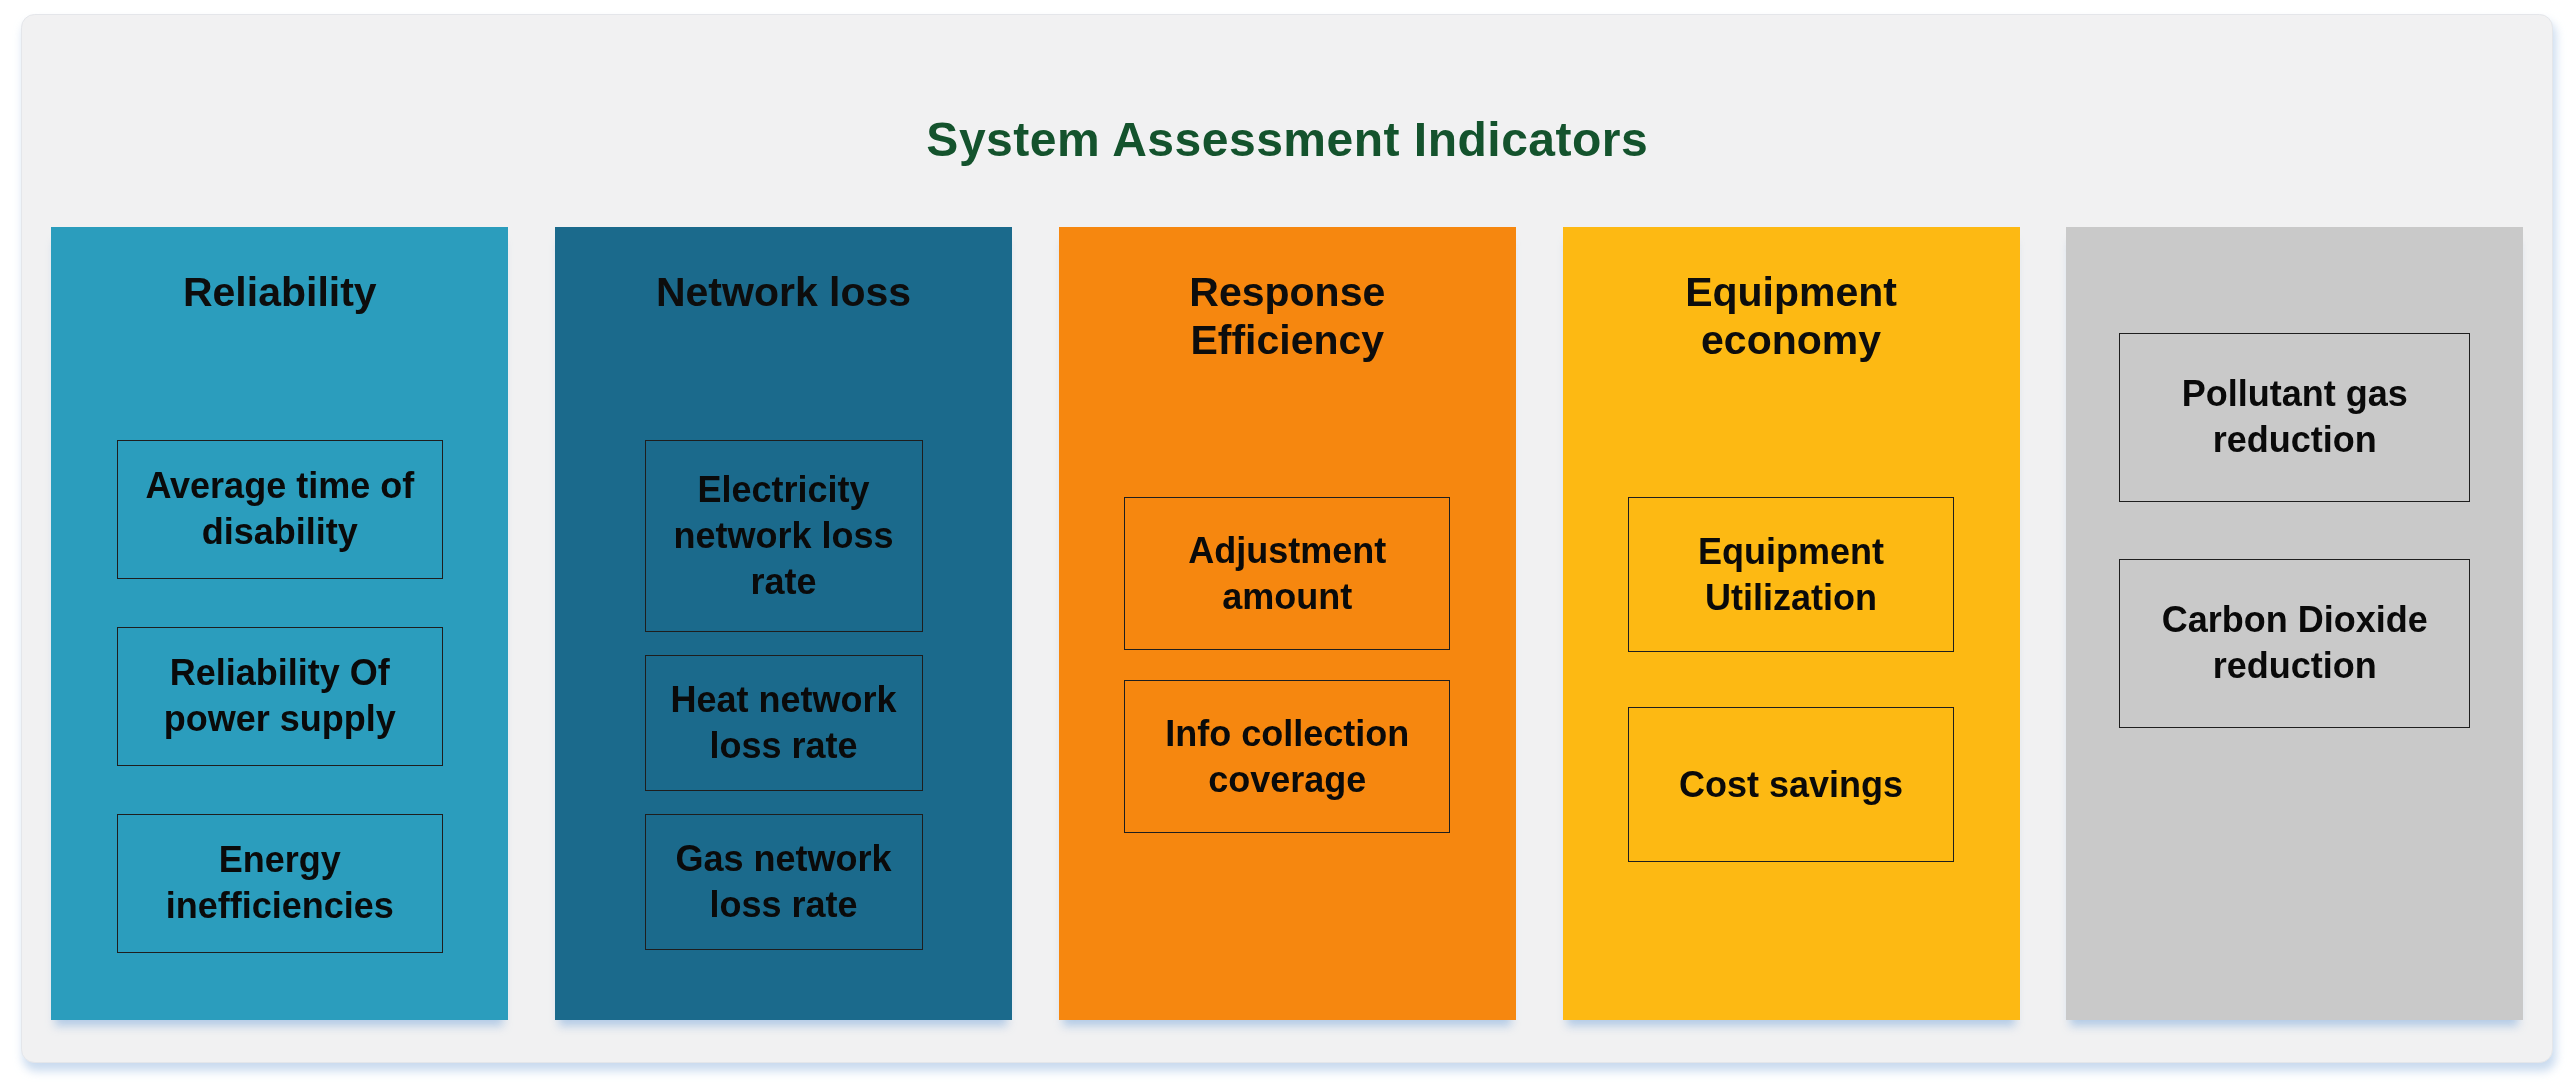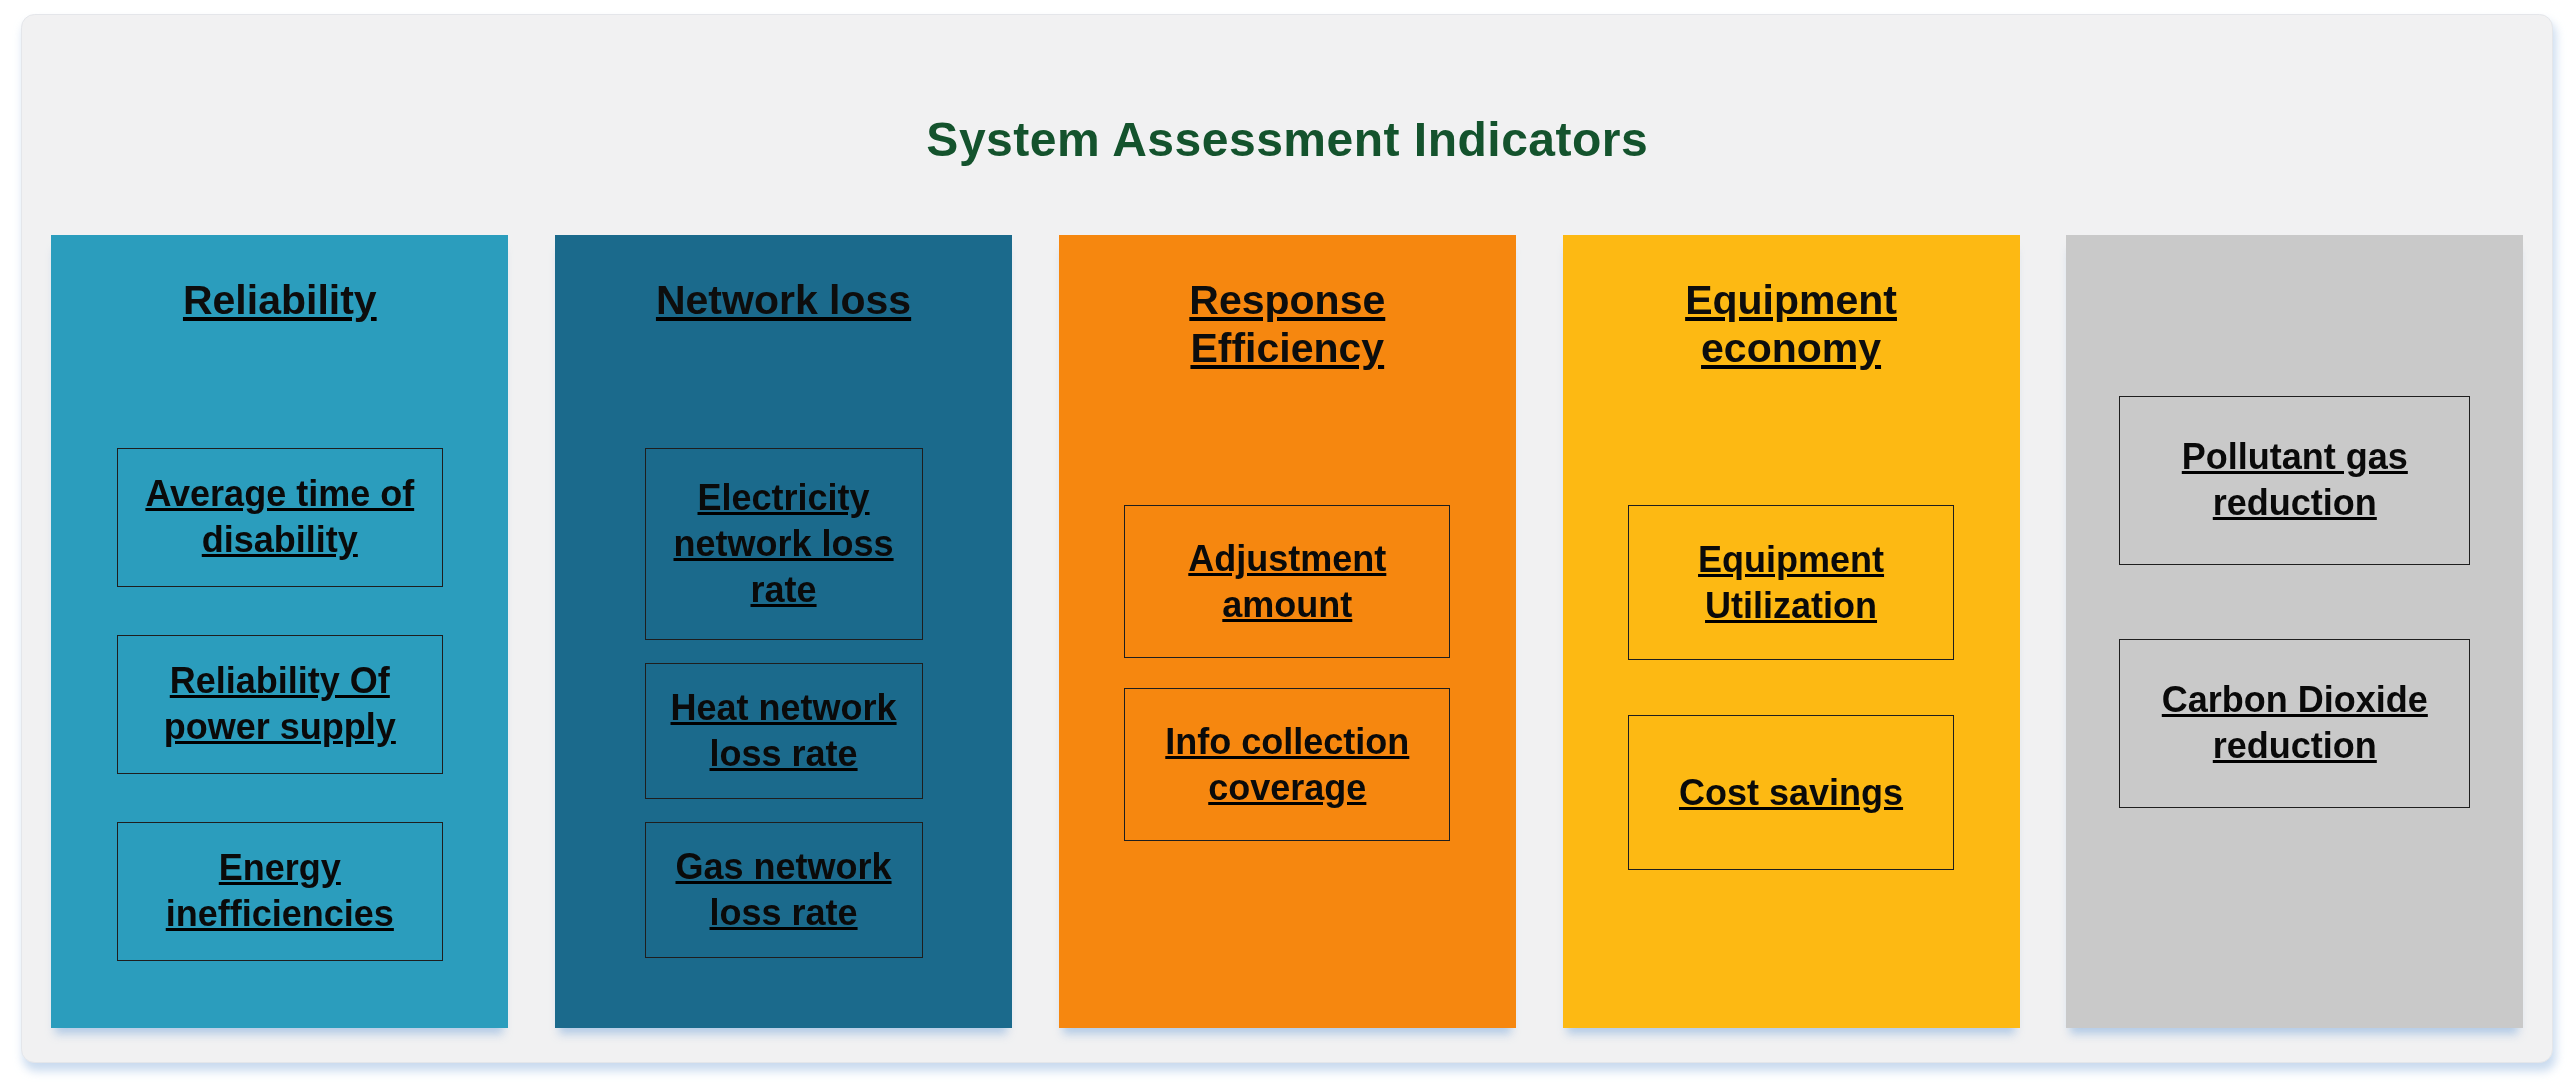--- a/index.html
+++ b/index.html
@@ -31,26 +31,25 @@
     padding-top: 97px;
     text-align: center;
     font-size: 48px;
     font-weight: 700;
     color: #14532d;
     letter-spacing: 0.5px;
   }
   .columns {
     position: absolute;
     left: 29px;
-    top: 220px;
+    top: 212px;
     width: 2472px;
     height: 793px;
     display: flex;
     justify-content: space-between;
-    text-decoration: underline;
   }
   .col {
     width: 457px;
     height: 793px;
     box-sizing: border-box;
     padding-top: 41px;
     display: flex;
     flex-direction: column;
     align-items: center;
     box-shadow: 0 10.7px 8.7px -3.9px rgba(158, 189, 226, 0.75);
@@ -65,21 +64,21 @@
     color: #0D0D0D;
   }
   .boxes {
     display: flex;
     flex-direction: column;
   }
   .c1 .boxes { margin-top: 124px; row-gap: 48px; width: 326px; }
   .c2 .boxes { margin-top: 124px; row-gap: 23px; width: 278px; }
   .c3 .boxes { margin-top: 133px; row-gap: 30px; width: 326px; }
   .c4 .boxes { margin-top: 133px; row-gap: 55px; width: 326px; }
-  .c5 .boxes { margin-top: 120px; row-gap: 74px; width: 351px; }
+  .c5 .boxes { margin-top: 65px; row-gap: 57px; width: 351px; }
   .box {
     box-sizing: border-box;
     border: 1.9px solid #1E1E1E;
     display: flex;
     align-items: center;
     justify-content: center;
     text-align: center;
     font-weight: 700;
     font-size: 36px;
     line-height: 1.28;

